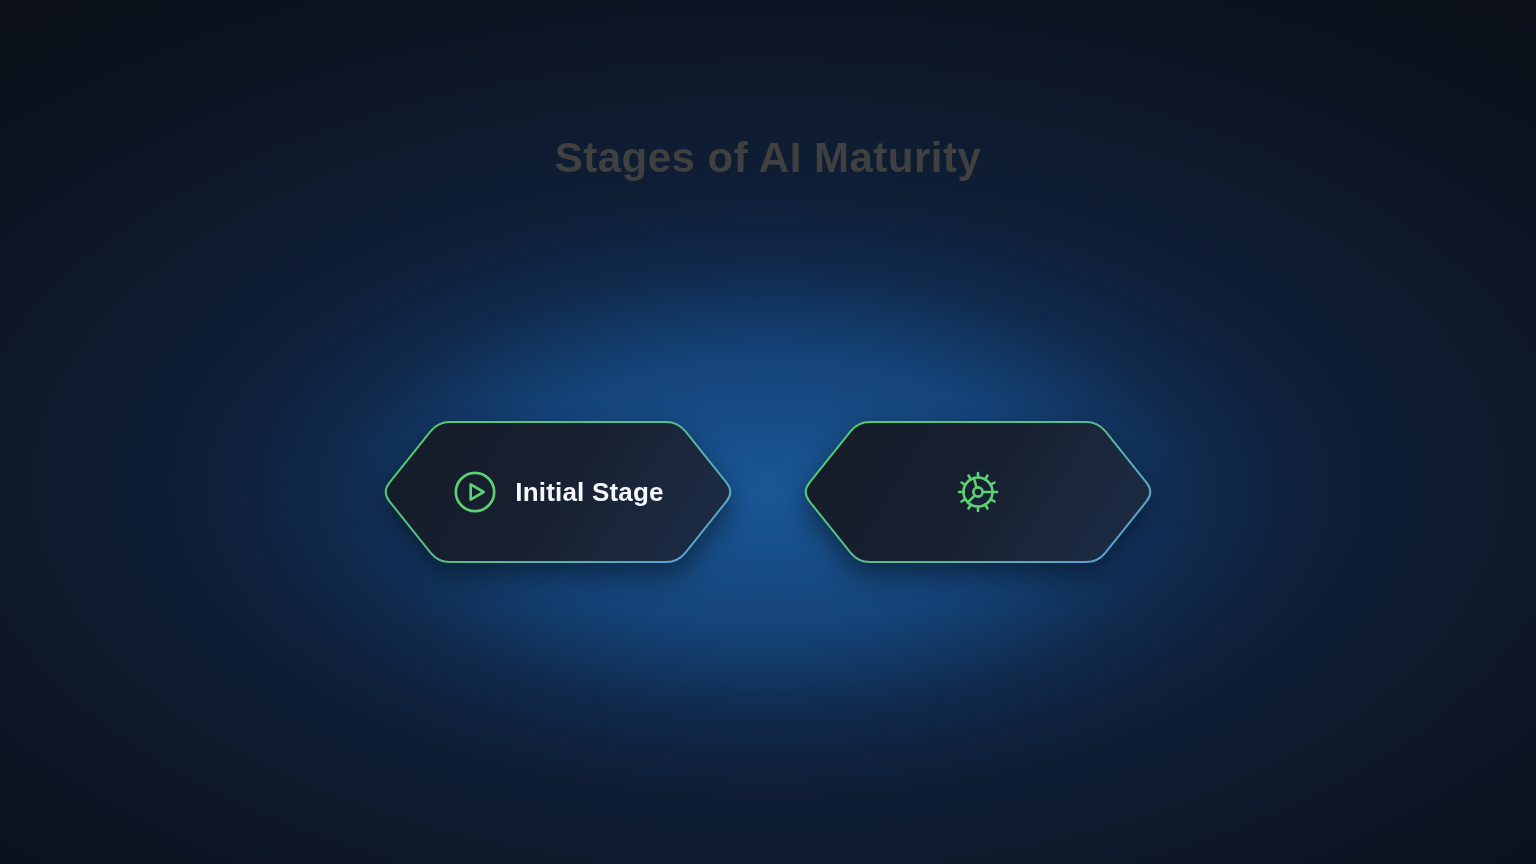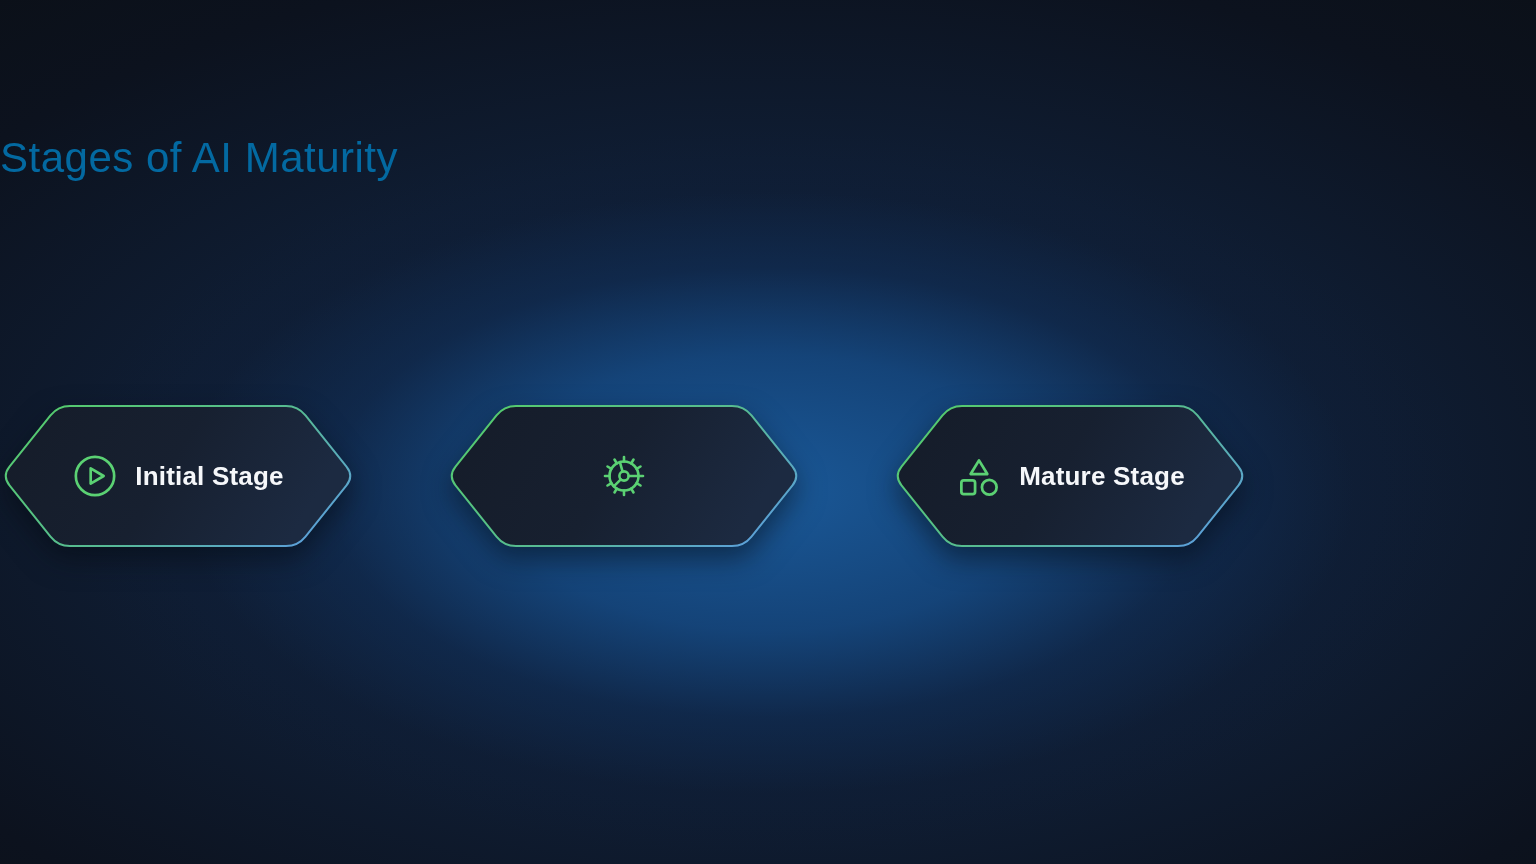--- a/index.html
+++ b/index.html
@@ -11,26 +11,26 @@
         rgba(26,88,151,1) 0%,
         rgba(21,73,130,0.85) 38%,
         rgba(16,50,95,0.45) 62%,
         rgba(13,30,60,0.12) 83%,
         rgba(12,20,38,0) 100%),
       radial-gradient(ellipse 80% 75% at 50% 56%,
         #12294a 0%, #0f1d33 50%, #0c121e 82%, #0b1018 100%);
   }
   .slide-title {
     position: absolute; top: 134px; left: 0; width: 100%;
-    color: #0369a1;
-    font-size: 42px; font-weight: 400; letter-spacing: 0.5px;
+    text-align: center; color: #404040;
+    font-size: 42px; font-weight: 700; letter-spacing: 0.5px;
   }
   .stages-row {
-    position: absolute; top: 402px; left: 0; width: 100%;
-    display: flex; justify-content: flex-start; gap: 90px;
+    position: absolute; top: 418px; left: 0; width: 100%;
+    display: flex; justify-content: center; gap: 64px;
   }
   .stage-card {
     position: relative; width: 356px; height: 148px;
     filter: drop-shadow(0 12px 14px rgba(3,7,14,0.5));
   }
   .hex-svg { position: absolute; left: 0; top: 0; width: 356px; height: 148px; }
   .card-content {
     position: absolute; inset: 0;
     display: flex; align-items: center; justify-content: center; gap: 17px;
   }
@@ -106,31 +106,14 @@
             <line x1="18.8" y1="38.6" x2="16.5" y2="42.5"></line>
             <line x1="13.4" y1="33.2" x2="9.5" y2="35.5"></line>
             <line x1="13.4" y1="18.8" x2="9.5" y2="16.5"></line>
             <line x1="18.8" y1="13.4" x2="16.5" y2="9.5"></line>
           </g>
         </svg>
       </span>
     </div>
   </div>
 
-  <div class="stage-card">
-    <svg class="hex-svg" viewBox="0 0 356 148">
-      <path d="M 70 4 L 286 4 Q 298 4 305.5 13.4 L 346.5 64.6 Q 354 74 346.5 83.4
-               L 305.5 134.6 Q 298 144 286 144 L 70 144 Q 58 144 50.5 134.6
-               L 9.5 83.4 Q 2 74 9.5 64.6 L 50.5 13.4 Q 58 4 70 4 Z" fill="url(#hexFill)" stroke="url(#hexStroke)" stroke-width="2"></path>
-    </svg>
-    <div class="card-content">
-      <span class="stage-icon">
-        <svg width="47" height="47" viewBox="0 0 48 48" fill="none" stroke="#5bd173" stroke-width="2.8" stroke-linejoin="round">
-          <path d="M24.5 7.5 L33 21.5 L16 21.5 Z"></path>
-          <rect x="6.5" y="28" width="14" height="14" rx="2.5"></rect>
-          <circle cx="35" cy="35" r="7.5"></circle>
-        </svg>
-      </span>
-      <span class="stage-label">Mature Stage</span>
-    </div>
-  </div>
 
 </div>
 
 </body></html>

